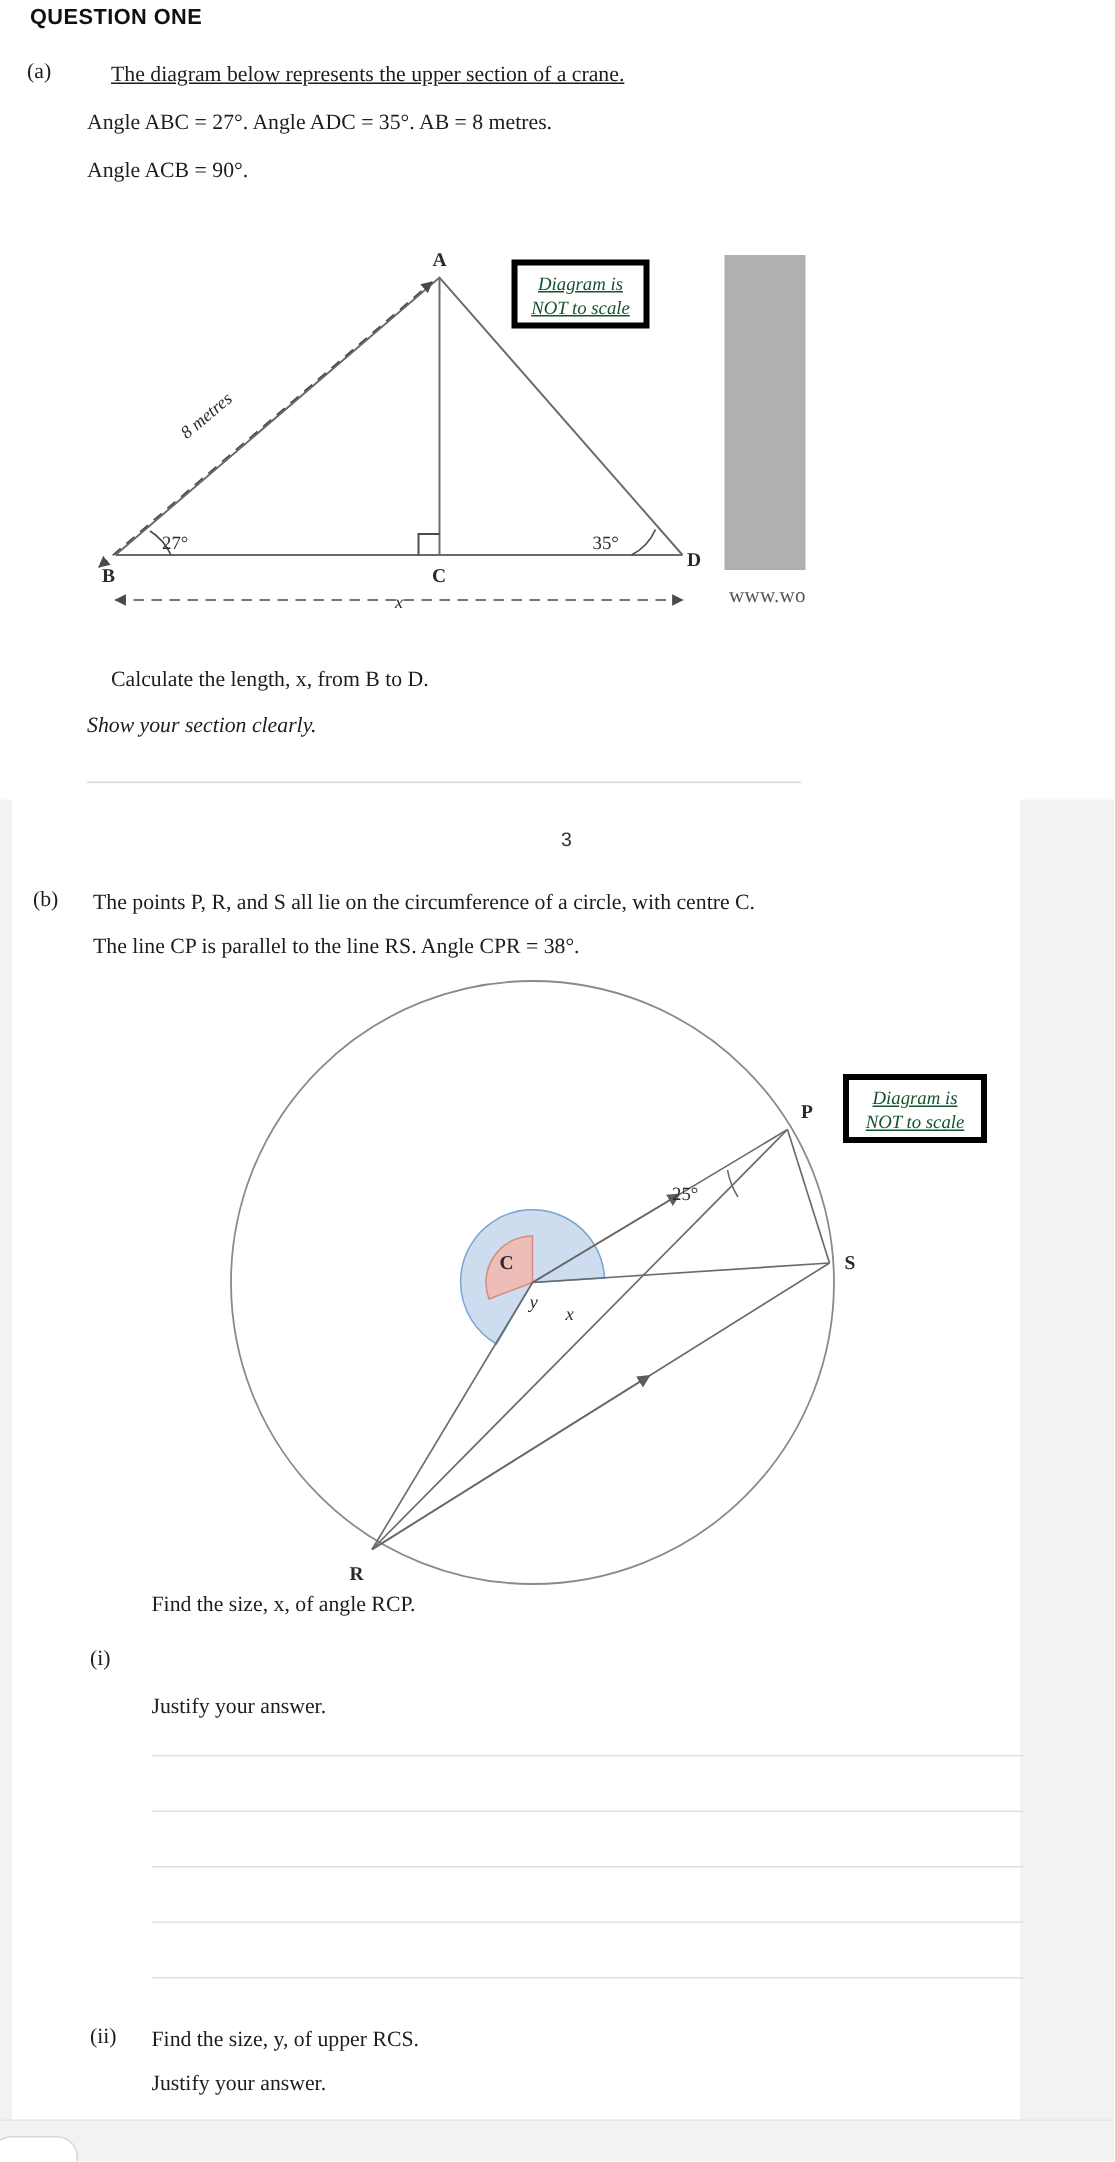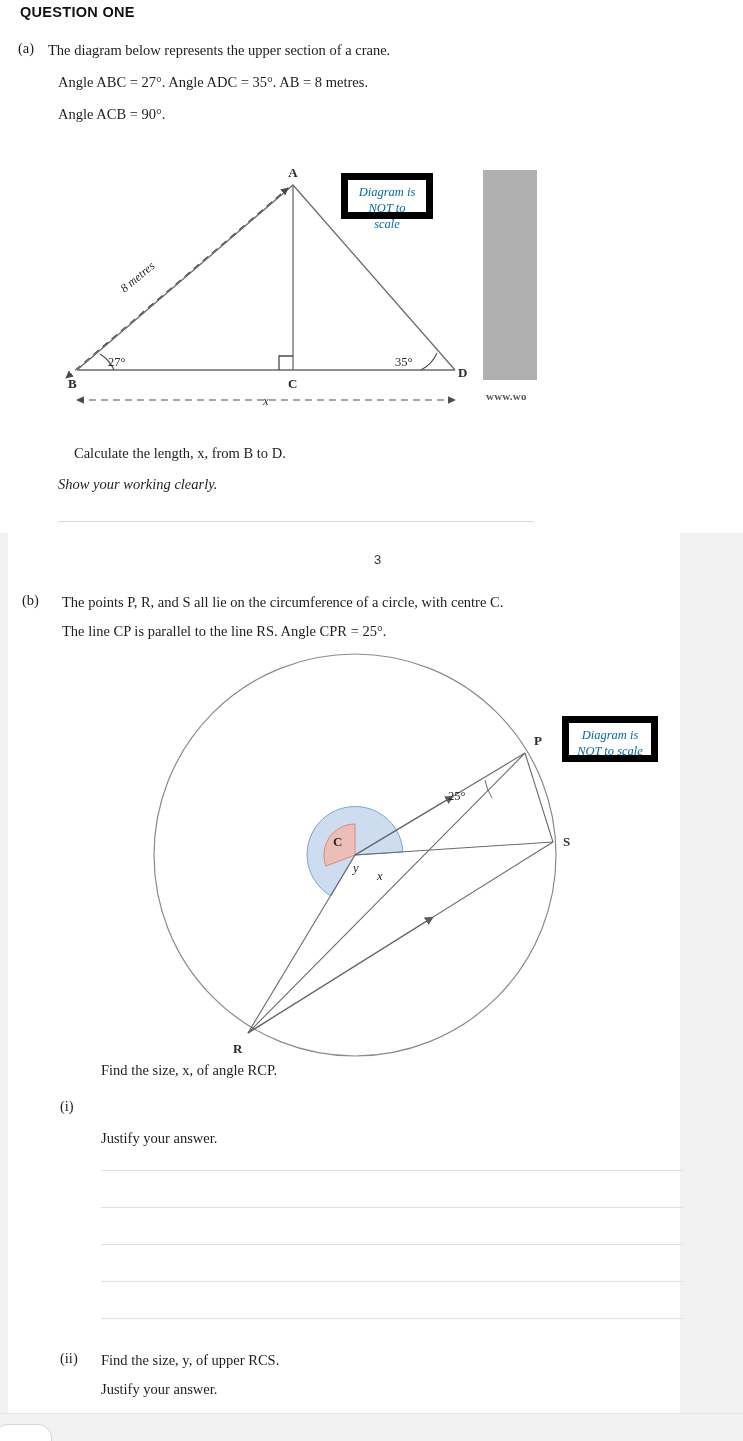--- a/index.html
+++ b/index.html
@@ -112,37 +112,37 @@
     top: 170px;
     width: 54px;
     height: 210px;
     background: #b0b0b0;
   }
   .watermark {
     position: absolute;
     left: 486px;
     top: 390px;
     font-family: "Liberation Serif", serif;
-    font-size: 11px;
+    font-size: 14px;
     color: #555;
     letter-spacing: 0.2px;
-    font-weight: bold;
   }
 
   .scalebox {
     position: absolute;
-    border: 7px solid #000000;
+    border: 4px solid #000000;
     background: #ffffff;
     font-style: italic;
     font-size: 12.5px;
     line-height: 1.28;
     text-align: center;
-    color: #0369a1;
+    color: #14532d;
     padding: 4px 8px 5px 8px;
     box-sizing: border-box;
+    text-decoration: underline;
   }
   .scalebox-a { left: 341px; top: 173px; width: 92px; height: 46px; }
   .scalebox-b { left: 562px; top: 716px; width: 96px; height: 46px; }
 
   .bottom-pill {
     position: absolute;
     left: -6px;
     top: 1424px;
     width: 56px;
     height: 40px;
@@ -170,21 +170,21 @@
 <body>
 
 <div class="page-backdrop"></div>
 <div class="panel-strip-top"></div>
 <div class="panel-a"></div>
 <div class="panel-b"></div>
 
 <div class="q-title">QUESTION ONE</div>
 
 <div class="marker" style="left:18px; top:40px;">(a)</div>
-<div class="body-line" style="left:48px; top:40px;">The diagram below represents the upper section of a crane.</div>
+<div class="body-line" style="left:74px; top:40px;text-decoration:underline;">The diagram below represents the upper section of a crane.</div>
 <div class="body-line" style="left:58px; top:72px;text-align:center;">Angle ABC = 27°. Angle ADC = 35°.  AB = 8 metres.</div>
 <div class="body-line" style="left:58px; top:104px;">Angle ACB = 90°.</div>
 
 <div class="diagram-a">
   <svg width="500" height="255" viewBox="0 0 500 255">
     <defs>
       <marker id="arrH" viewBox="0 0 10 10" refX="9" refY="5" markerWidth="7" markerHeight="7" orient="auto-start-reverse">
         <path d="M0,0 L10,5 L0,10 z" fill="#4a4a4a"></path>
       </marker>
     </defs>
@@ -217,28 +217,28 @@
 
 <div class="greybar"></div>
 <div class="watermark">www.wo</div>
 
 <div class="scalebox scalebox-a">
   <div>Diagram is</div>
   <div>NOT to scale</div>
 </div>
 
 <div class="body-line" style="left:58px; top:443px;margin-left:16px;">Calculate the length, x, from B to D.</div>
-<div class="body-line italic" style="left:58px; top:474px;">Show your working clearly.</div>
+<div class="body-line italic" style="left:58px; top:474px;">Show your section clearly.</div>
 
 <div class="hrule" style="left:58px; top:521px; width:476px;"></div>
 <div class="page-num" style="left:374px; top:552px;">3</div>
 
 <div class="marker" style="left:22px; top:592px;">(b)</div>
 <div class="body-line" style="left:62px; top:592px;">The points P, R, and S all lie on the circumference of a circle, with centre C.</div>
-<div class="body-line" style="left:62px; top:621px;">The line CP is parallel to the line RS. Angle CPR = 25°.</div>
+<div class="body-line" style="left:62px; top:621px;">The line CP is parallel to the line RS. Angle CPR = 38°.</div>
 
 <div class="diagram-b">
   <svg width="540" height="430" viewBox="0 0 540 430">
     <defs>
       <marker id="midArr" viewBox="0 0 10 10" refX="5" refY="5" markerWidth="8" markerHeight="8" orient="auto">
         <path d="M0,0 L10,5 L0,10 z" fill="#5d5d5d"></path>
       </marker>
     </defs>
 
     <circle cx="215" cy="210" r="201" fill="none" stroke="#8a8a8a" stroke-width="1.2"></circle>

